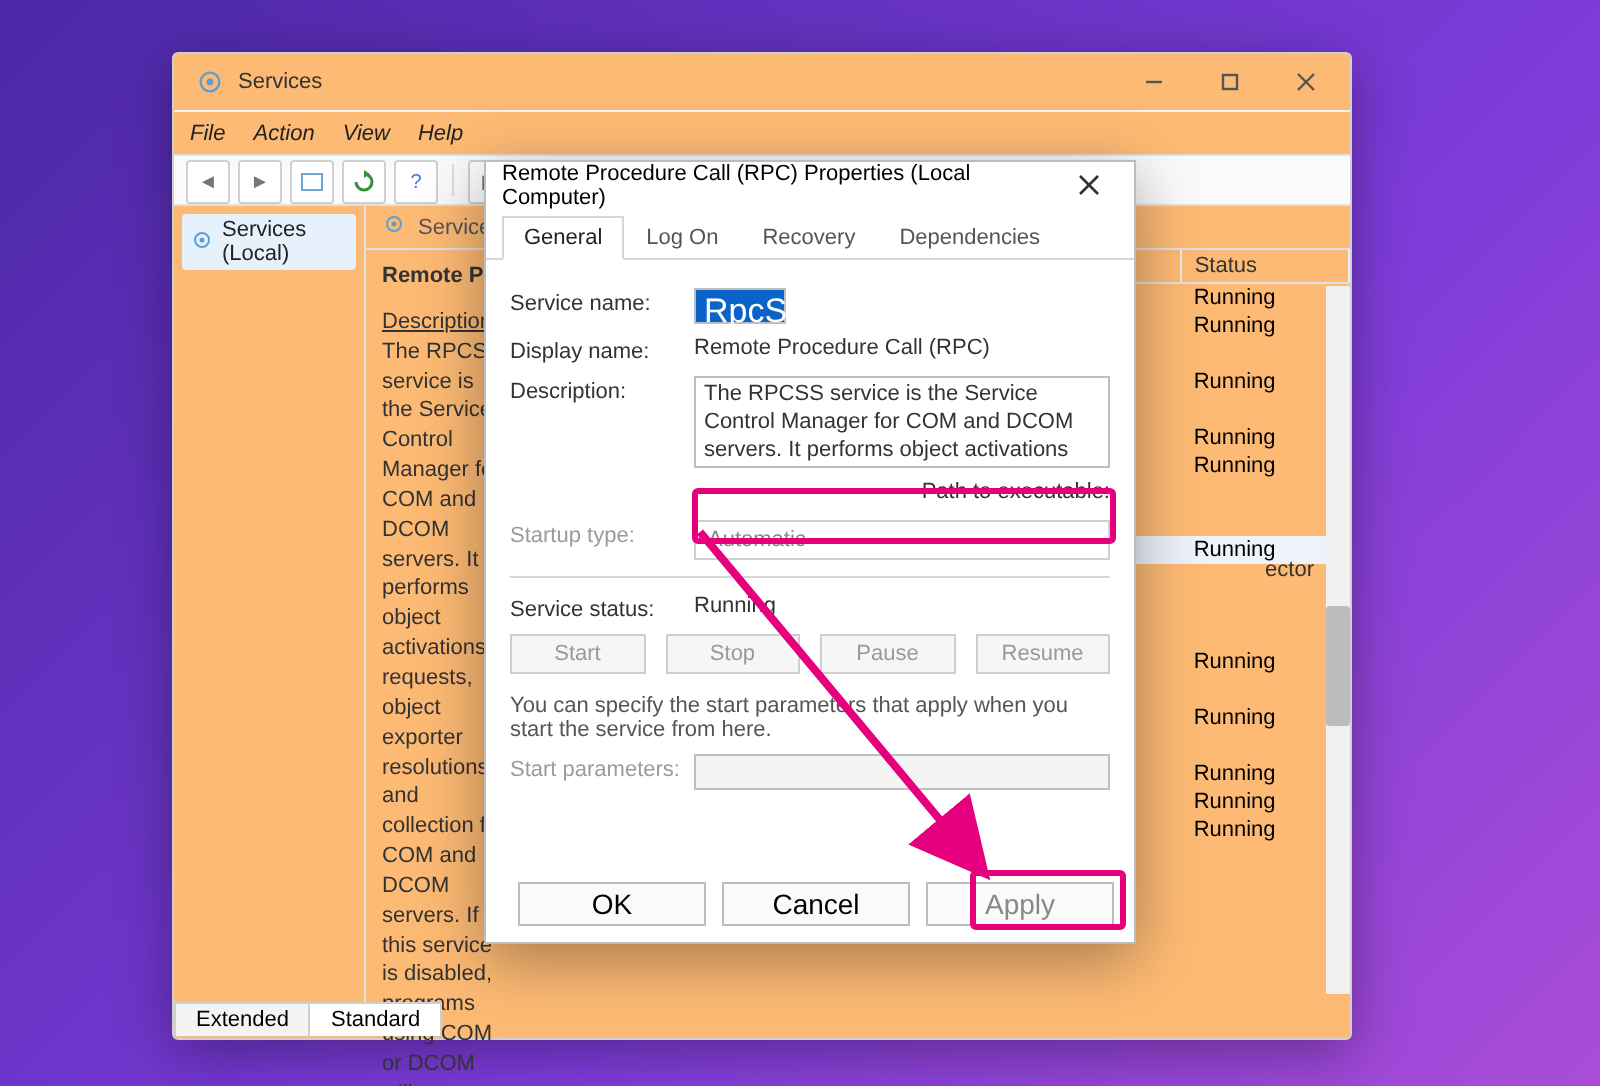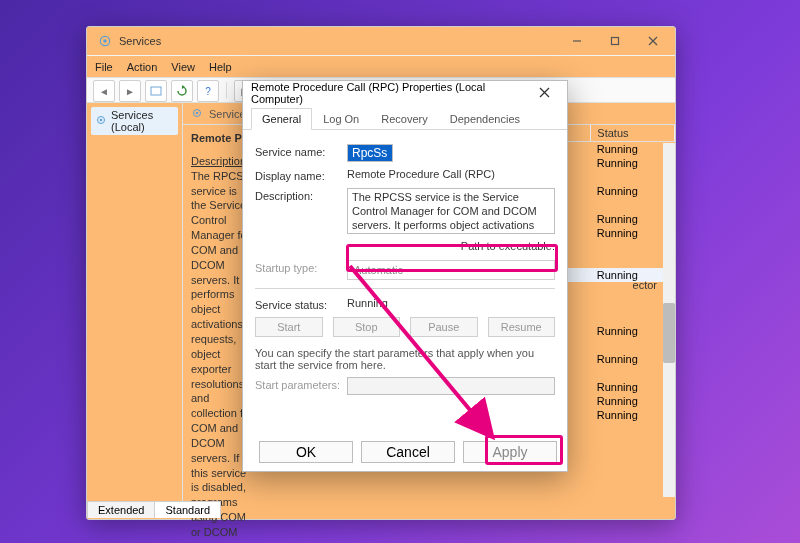--- a/index.html
+++ b/index.html
@@ -5,21 +5,21 @@
   * { box-sizing: border-box; font-family: "Segoe UI", Tahoma, sans-serif; }
   body { margin:0; width:800px; height:543px; position:relative; overflow:hidden;
          background:linear-gradient(135deg,#4b28a6 0%,#7d3bd9 60%,#a94dd8 100%);}
   .win { position:absolute; left:86px; top:26px; width:590px; height:494px;
          background:#fdba74; border:1px solid #cfcfcf; border-radius:3px; box-shadow:0 6px 28px rgba(0,0,0,.35);}
   .titlebar { height:28px; display:flex; align-items:center; font-size:11px; color:#333; padding:0 4px;}
   .titlebar .ticon { width:16px; height:16px; margin:0 6px; display:flex; align-items:center; justify-content:center;}
   .sysbtns { margin-left:auto; display:flex; gap:2px;}
   .sysbtn { width:36px; height:22px; display:flex; align-items:center; justify-content:center; color:#555;}
   .menubar { height:22px; display:flex; gap:14px; padding:0 8px; font-size:11px; color:#222; border-top:1px solid #f3f3f3;}
-  .menubar span { display:flex; align-items:center;}
+  .menubar span { display:flex; align-items:center;font-style:italic;}
   .toolbar { height:26px; display:flex; gap:4px; padding:2px 6px; border-top:1px solid #e0e0e0; border-bottom:1px solid #e0e0e0; background:#fafafa;}
   .tb { width:22px;height:22px;border:1px solid #d0d0d0;background:#fff;display:flex;align-items:center;justify-content:center;border-radius:2px;font-size:10px;color:#777;}
   .body { display:flex; height:calc(100% - 28px - 22px - 26px - 2px);}
   .tree { width:96px; border-right:1px solid #e0e0e0; font-size:11px; padding:4px 4px;}
   .treeitem { display:flex; align-items:center; gap:4px; background:#e7f1fb; color:#222; padding:2px 4px; border-radius:2px;}
   .main { flex:1; display:flex; flex-direction:column;}
   .svchead { border-bottom:1px solid #e0e0e0; height:22px; display:flex; align-items:center; font-size:11px; padding-left:8px; color:#555; gap:6px;}
   .columns { display:flex; height:calc(100% - 22px - 20px);}
   .leftcol { width:230px; padding:6px 8px; font-size:11px; color:#333; line-height:1.35;}
   .leftcol .heading { font-weight:bold; font-size:11px; margin-bottom:8px;}
@@ -41,21 +41,21 @@
   .dlgtitle { height:26px; display:flex; font-size:11px; padding:0 8px;}
   .dlgclose { margin-left:auto; width:30px; height:22px; display:flex; align-items:center; justify-content:center;}
   .dlgtabs { display:flex; font-size:11px; padding:0 8px; border-bottom:1px solid #d6d6d6;}
   .dlgtab { padding:4px 10px; color:#555; border:1px solid transparent; position:relative; top:1px;}
   .dlgtab.active { border:1px solid #d6d6d6; border-bottom:1px solid #fff; background:#fff; color:#222;}
   .dlgbody { padding:8px 12px; font-size:11px; color:#333;}
   .frow { display:flex; align-items:flex-start; margin:6px 0;}
   .flbl { width:92px; color:#333; padding-top:2px;}
   .flbl.dis { color:#9b9b9b;}
   .fval { flex:1;}
-  .inp { border:1px solid #bfbfbf; height:18px; padding:1px 4px; font-size:12px; width:100%;}
+  .inp { border:1px solid #bfbfbf; height:18px; padding:1px 4px; font-size:17px; width:100%;}
   .inp.sel { background:#0a63c9; color:#fff;}
   .ta { border:1px solid #bfbfbf; height:46px; padding:2px 4px; width:100%; overflow:hidden; font-size:11px; line-height:1.25;}
   .select { border:1px solid #cfcfcf; height:20px; padding:2px 6px; width:100%; color:#888; display:flex; align-items:center;}
   .hr { border-top:1px solid #d6d6d6; margin:8px 0;}
   .btnrow { display:flex; gap:10px;}
   .btn { flex:1; height:20px; border:1px solid #cfcfcf; background:#f6f6f6; font-size:11px; display:flex; align-items:center; justify-content:center; color:#999;}
   .actions { position:absolute; bottom:8px; right:10px; display:flex; gap:8px;}
   .actions .b { width:94px; height:22px; border:1px solid #bcbcbc; background:#fafafa; font-size:14px; display:flex; align-items:center; justify-content:center;}
   .b.sec { color:#888;}
   .hi { position:absolute; border:3px solid #e6007e; border-radius:3px; pointer-events:none; z-index:30;}

